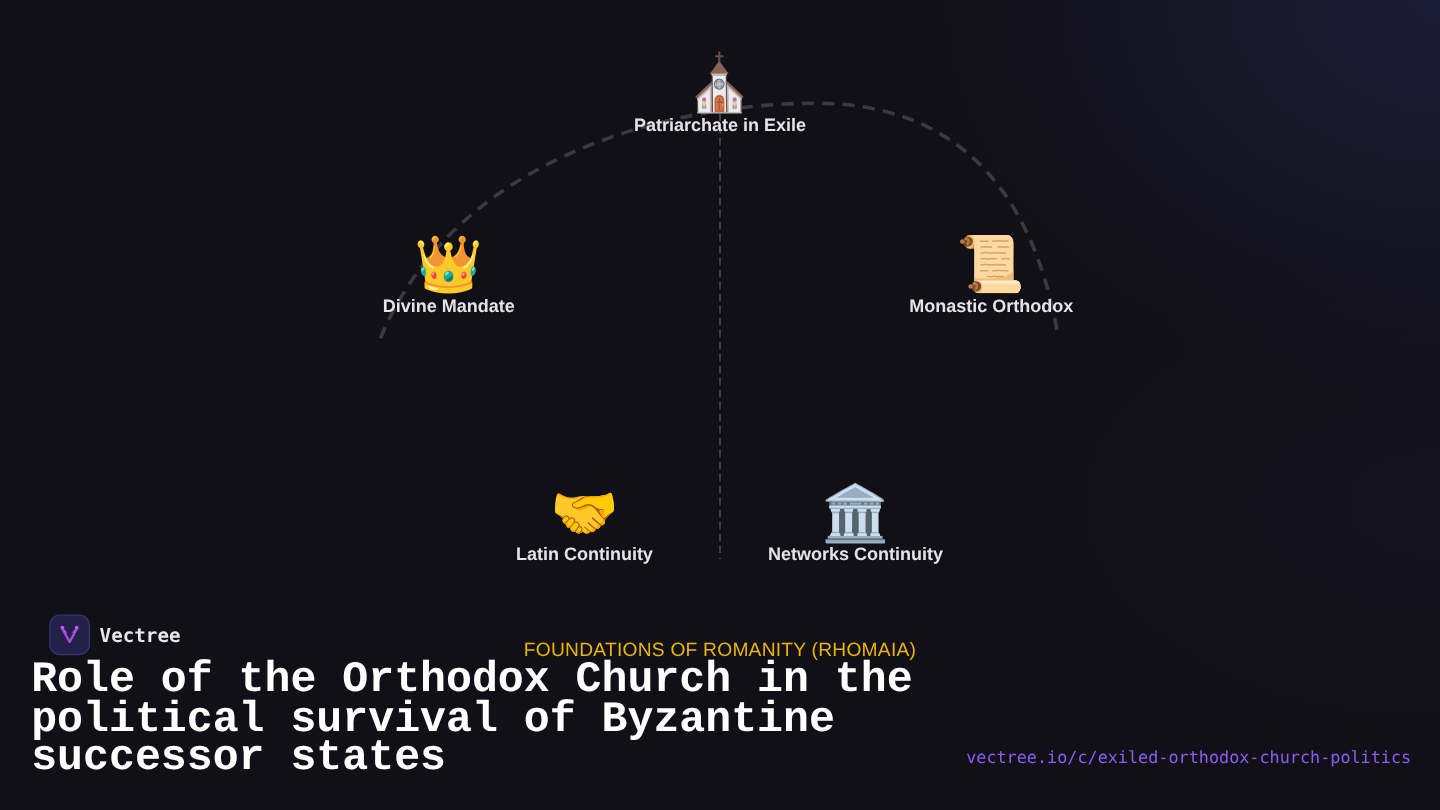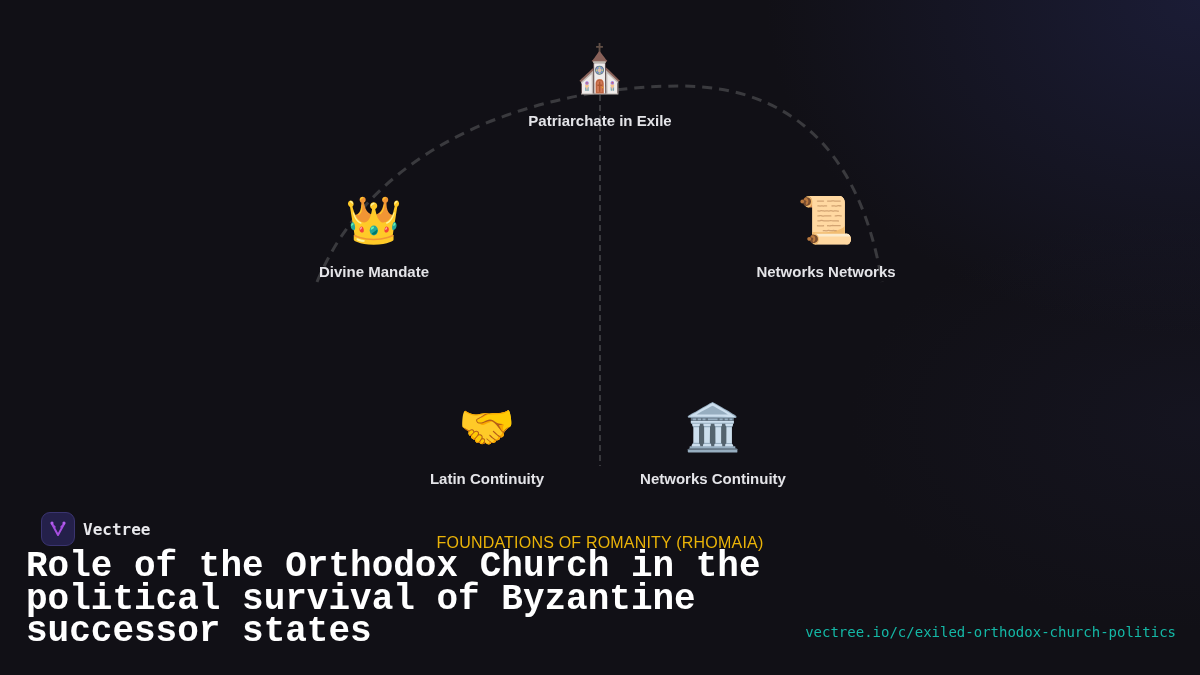--- a/index.html
+++ b/index.html
@@ -19,21 +19,21 @@
   .node {
     position: absolute; transform: translateX(-50%);
     display: flex; flex-direction: column; align-items: center;
     width: 220px;
   }
   .node .emoji {
     font-size: 46px; line-height: 54px; height: 54px;
     font-family: "DejaVu Sans", sans-serif;
   }
   .node .label {
-    margin-top: 16px;
+    margin-top: 0;
     font-weight: bold; font-size: 15px; color: #e4e4e8;
     white-space: nowrap;
   }
   .caption {
     position: absolute; left: 600px; top: 534px; transform: translateX(-50%);
     font-size: 16px; color: #eab308; letter-spacing: 0.2px; white-space: nowrap;
   }
   .brand {
     position: absolute; left: 24px; top: 512px;
     display: flex; align-items: center; gap: 8px; padding-left: 17px;
@@ -50,21 +50,21 @@
   }
   .title {
     position: absolute; left: 24px; top: 549px; width: 800px;
     font-family: "Liberation Mono", monospace; font-weight: bold;
     font-size: 36px; line-height: 32.5px; color: #ffffff;
     margin: 2px;
   }
   .url {
     position: absolute; right: 24px; top: 624px;
     font-family: "DejaVu Sans Mono", monospace; font-size: 14px;
-    color: #14b8a6;
+    color: #8b5cf6;
   }
 </style>
 </head>
 <body>
 
 <div class="bg-glow"></div>
 
 <svg class="lines" width="1200" height="675">
   <path d="M 317 282 C 380 130, 560 86, 680 86 C 790 86, 860 150, 882 282" fill="none" stroke="#3a3a3e" stroke-width="3" stroke-dasharray="10 7"></path>
   <line x1="600" y1="95" x2="600" y2="466" stroke="#45454a" stroke-width="1.5" stroke-dasharray="6 4"></line>
@@ -75,21 +75,21 @@
   <span class="label">Patriarchate in Exile</span>
 </div>
 
 <div class="node" style="left:374px; top:193px;">
   <span class="emoji">👑</span>
   <span class="label">Divine Mandate</span>
 </div>
 
 <div class="node" style="left:826px; top:193px;">
   <span class="emoji">📜</span>
-  <span class="label">Networks Networks</span>
+  <span class="label">Monastic Orthodox</span>
 </div>
 
 <div class="node" style="left:487px; top:400px;">
   <span class="emoji">🤝</span>
   <span class="label">Latin Continuity</span>
 </div>
 
 <div class="node" style="left:713px; top:400px;">
   <span class="emoji">🏛️</span>
   <span class="label">Networks Continuity</span>

